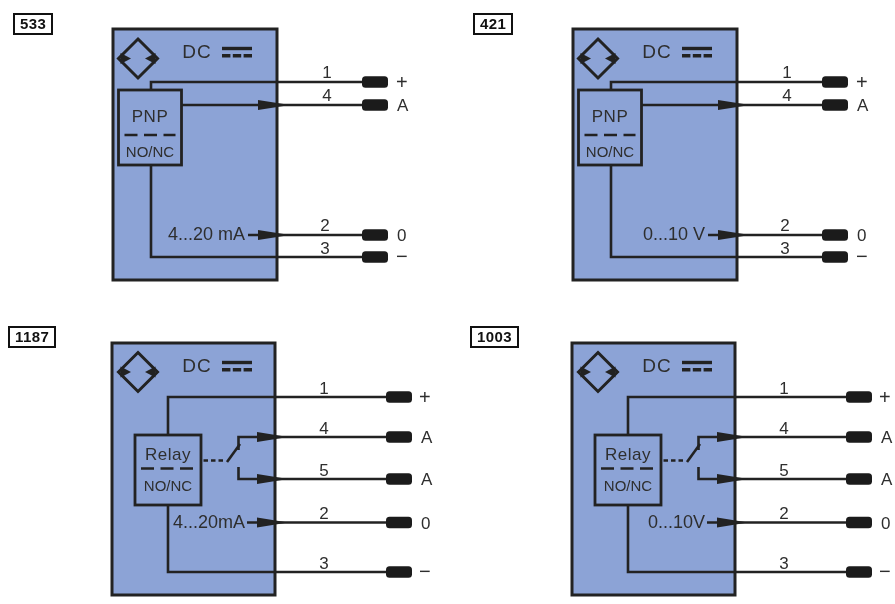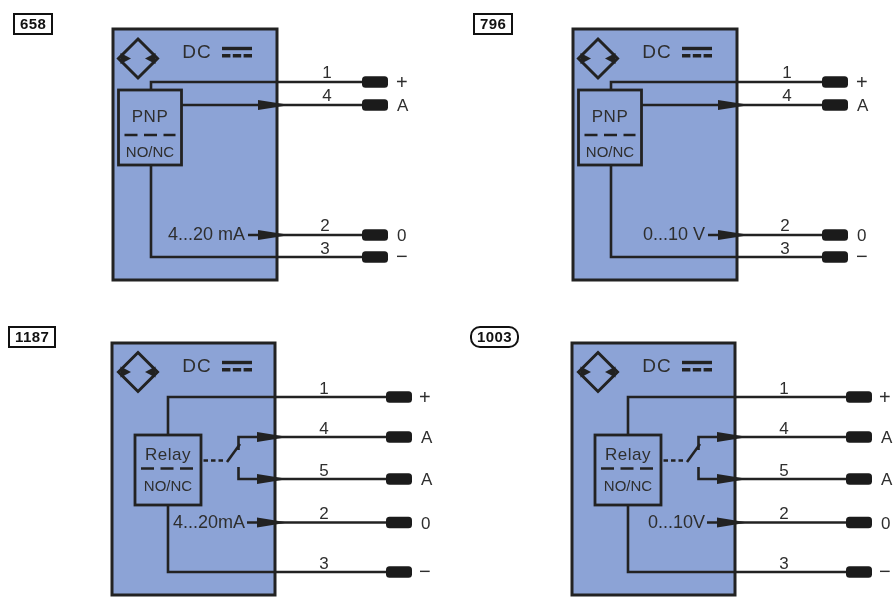--- a/index.html
+++ b/index.html
@@ -34,21 +34,21 @@
   .tlabel { font-size:17px; }
   .tplus  { font-size:20px; }
 </style>
 </head>
 <body>
 
 <div class="canvas">
 
   <section class="quad" style="left:0px; top:0px; width:435px; height:302px;">
     <div class="idbox" style="left:13px; top:13px;">
-      <span>658</span>
+      <span>533</span>
     </div>
     <svg width="435" height="302" viewBox="0 0 435 302">
       <rect class="body" x="113" y="29" width="164" height="251"></rect>
       <path class="ln w3" d="M138 39 L157.5 58.5 L138 78 L118.5 58.5 Z"></path>
       <polygon class="filldark" points="120.5,53 120.5,64 131,58.5"></polygon>
       <polygon class="filldark" points="155.5,53 155.5,64 145,58.5"></polygon>
       <text class="dc" x="197" y="58">DC</text>
       <path class="ln w34" d="M222 48.5 H252"></path>
       <path class="ln w34 dash-dc" d="M222 55.8 H252"></path>
       <rect class="box" x="118.5" y="90" width="63" height="75"></rect>
@@ -72,21 +72,21 @@
       <rect class="term-blk" x="362" y="251.2" width="26" height="11.6" rx="3.5"></rect>
       <text class="tplus" x="396" y="89">+</text>
       <text class="tlabel" x="397" y="111">A</text>
       <text class="tlabel" x="397" y="241">0</text>
       <text class="tplus" x="396" y="263">−</text>
     </svg>
   </section>
 
   <section class="quad" style="left:460px; top:0px; width:435px; height:302px;">
     <div class="idbox" style="left:13px; top:13px;">
-      <span>796</span>
+      <span>421</span>
     </div>
     <svg width="435" height="302" viewBox="0 0 435 302">
       <rect class="body" x="113" y="29" width="164" height="251"></rect>
       <path class="ln w3" d="M138 39 L157.5 58.5 L138 78 L118.5 58.5 Z"></path>
       <polygon class="filldark" points="120.5,53 120.5,64 131,58.5"></polygon>
       <polygon class="filldark" points="155.5,53 155.5,64 145,58.5"></polygon>
       <text class="dc" x="197" y="58">DC</text>
       <path class="ln w34" d="M222 48.5 H252"></path>
       <path class="ln w34 dash-dc" d="M222 55.8 H252"></path>
       <rect class="box" x="118.5" y="90" width="63" height="75"></rect>
@@ -154,21 +154,21 @@
       <rect class="term-blk" x="386" y="266.2" width="26" height="11.6" rx="3.5"></rect>
       <text class="tplus" x="419" y="104">+</text>
       <text class="tlabel" x="421" y="143">A</text>
       <text class="tlabel" x="421" y="185">A</text>
       <text class="tlabel" x="421" y="228.5">0</text>
       <text class="tplus" x="419" y="278">−</text>
     </svg>
   </section>
 
   <section class="quad" style="left:460px; top:300px; width:435px; height:304px;">
-    <div class="idbox" style="left:10px; top:26px;border-radius:10px;">
+    <div class="idbox" style="left:10px; top:26px;">
       <span>1003</span>
     </div>
     <svg width="435" height="304" viewBox="0 0 435 304">
       <rect class="body" x="112" y="43" width="163" height="252"></rect>
       <path class="ln w3" d="M138 52.5 L157.5 72 L138 91.5 L118.5 72 Z"></path>
       <polygon class="filldark" points="120.5,66.5 120.5,77.5 131,72"></polygon>
       <polygon class="filldark" points="155.5,66.5 155.5,77.5 145,72"></polygon>
       <text class="dc" x="197" y="72">DC</text>
       <path class="ln w34" d="M222 62.5 H252"></path>
       <path class="ln w34 dash-dc" d="M222 69.8 H252"></path>

